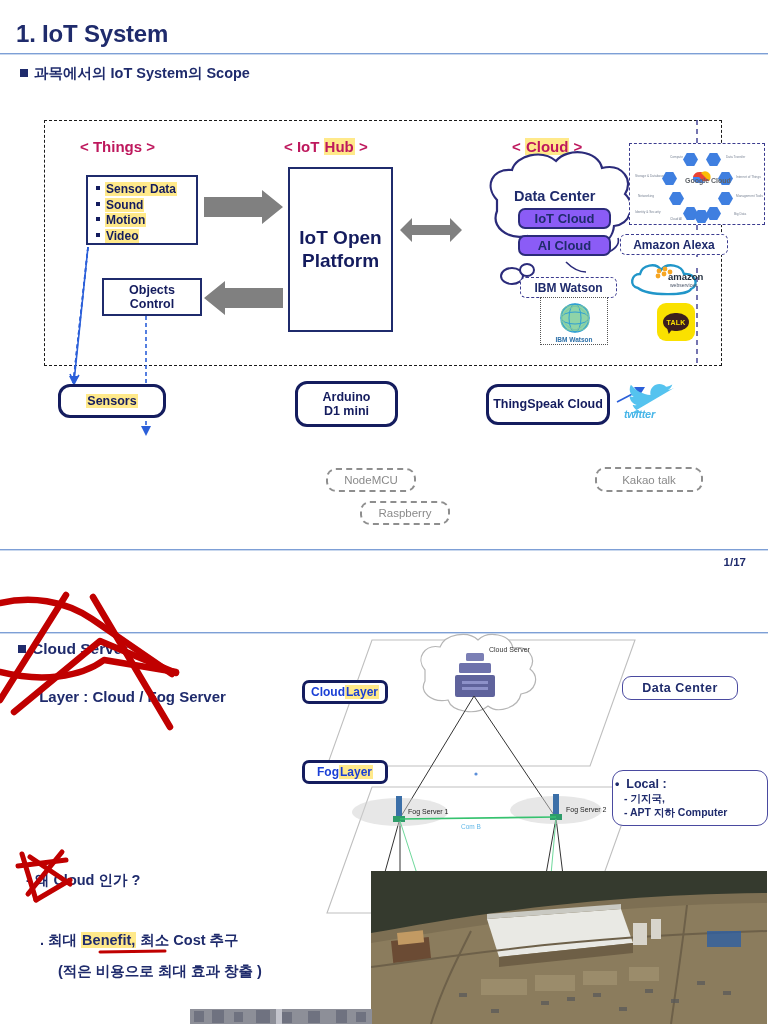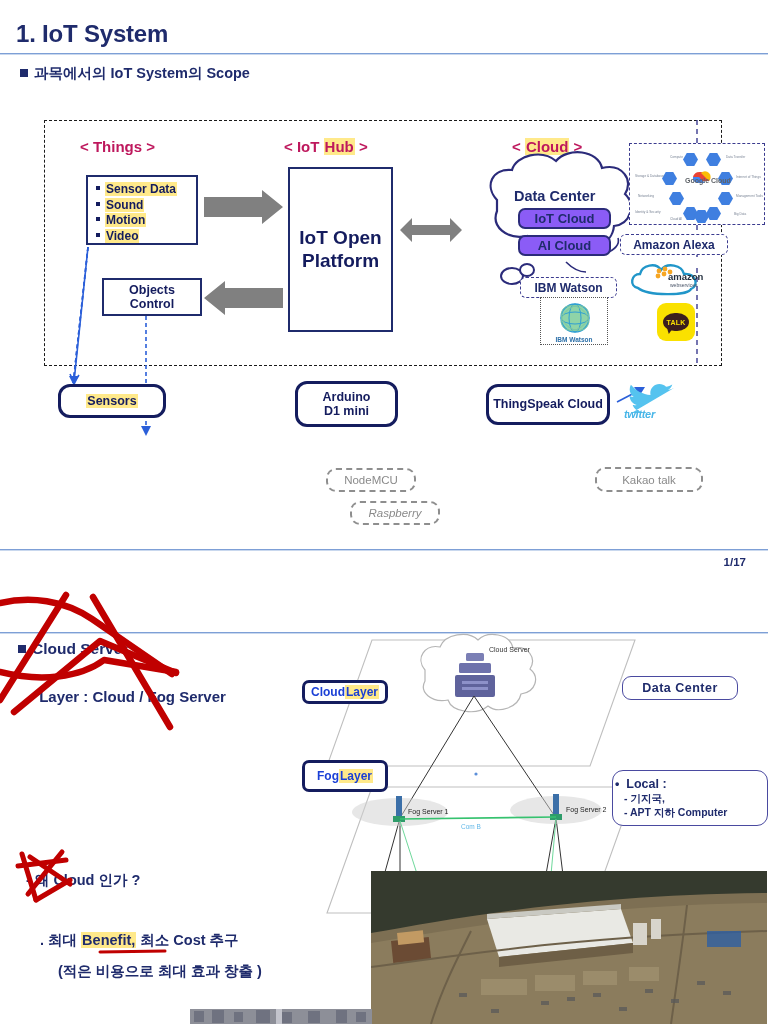--- a/index.html
+++ b/index.html
@@ -270,21 +270,21 @@
   </div>
 
   <div class="roundbox" style="left:58px;top:384px;width:108px;height:34px;">
     <span class="hl">Sensors</span>
   </div>
 
   <div class="roundbox" style="left:295px;top:381px;width:103px;height:46px;">
     <div><span>Arduino</span><br><span>D1 mini</span></div>
   </div>
   <div class="greybox" style="left:326px;top:444px;width:90px;height:24px;">NodeMCU</div>
-  <div class="greybox" style="left:350px;top:477px;width:90px;height:24px;font-style:italic;">Raspberry</div>
+  <div class="greybox" style="left:360px;top:477px;width:90px;height:24px;">Raspberry</div>
 
   <div class="roundbox" style="left:486px;top:384px;width:124px;height:41px;font-size:12.5px;">ThingSpeak Cloud</div>
 
   <div class="twitter">
     <svg width="52" height="30">
       <path d="M49,5 c-2,1 -4,1.6 -6,1.9 c2,-1.2 3.6,-3.2 4.3,-5.5 c-1.9,1.1 -4,2 -6.2,2.4
                C39.3,2 36.9,1 34.3,1 c-5,0 -9,4 -9,9 c0,0.7 0.1,1.4 0.2,2 C17.9,11.6 10.7,7.7 5.9,1.8
                c-0.8,1.4 -1.2,3 -1.2,4.7 c0,3.1 1.6,5.9 4,7.5 c-1.5,0 -2.9,-0.4 -4.1,-1.1 v0.1
                c0,4.4 3.1,8 7.2,8.9 c-0.8,0.2 -1.6,0.3 -2.4,0.3 c-0.6,0 -1.1,-0.05 -1.7,-0.15
                c1.1,3.6 4.5,6.2 8.4,6.3 c-3.1,2.4 -7,3.9 -11.2,3.9 c-0.7,0 -1.4,0 -2.1,-0.1" fill="#55c3ef"></path>
@@ -354,21 +354,21 @@
       <path d="M400,243 L428,330"></path>
       <path d="M556,241 L548,330"></path>
     </g>
     <circle cx="476" cy="196" r="1.6" fill="#5b8fd9"></circle>
   </svg>
 
   <div class="layerlbl" style="left:302px;top:102px;width:86px;height:24px;">
     <span>Cloud </span>
       <span class="hl">Layer</span>
   </div>
-  <div class="layerlbl" style="left:302px;top:182px;width:86px;height:32px;text-align:center;">
+  <div class="layerlbl" style="left:302px;top:182px;width:86px;height:24px;text-align:center;">
     <span>Fog </span>
       <span class="hl">Layer</span>
   </div>
 
   <div class="dcbox" style="left:622px;top:98px;width:116px;height:24px;">Data Center</div>
 
   <div class="localbox" style="left:612px;top:192px;width:156px;height:56px;">
     <div class="l1">•&nbsp; <span>Local :</span></div>
     <div class="l2">- 기지국,</div>
     <div class="l2">- APT 지하 Computer</div>

